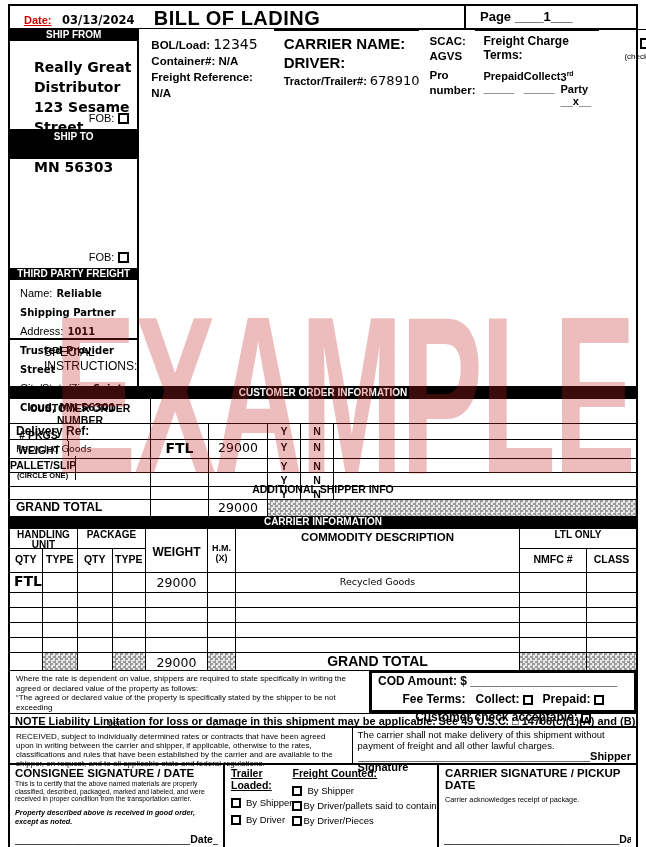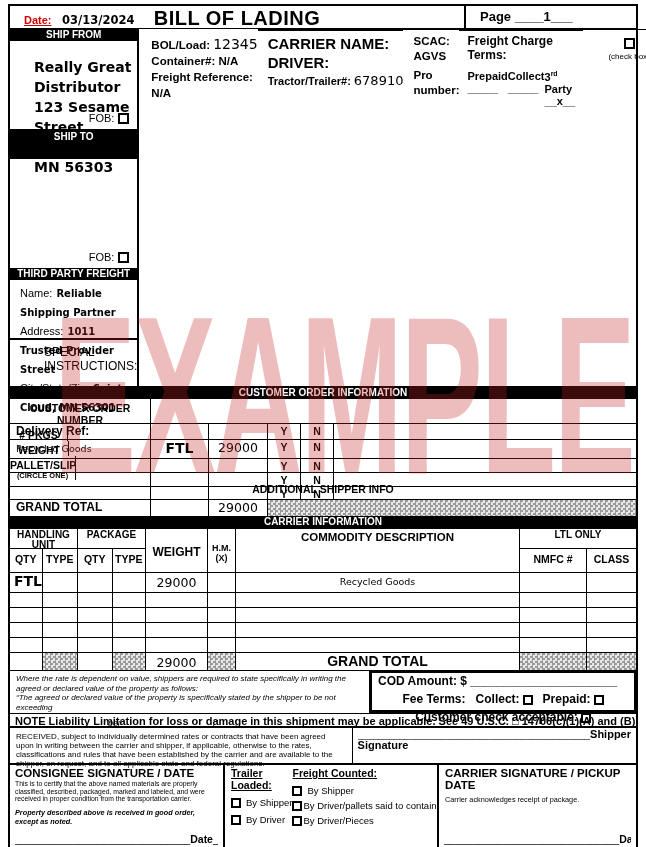--- a/index.html
+++ b/index.html
@@ -39,21 +39,21 @@
   .tp-content .tpl { display:block; line-height:18px; }
   .tp-content .lbl { font-size:11px; }
   .tp-content .val { font-family:"DejaVu Sans",sans-serif; font-weight:bold; font-size:10px; margin-left:4px; }
   .special { height:48px; border-top:2px solid #000; padding:5px 0 0 10px; }
   .special .ti { font-weight:normal; font-size:12px;margin-left:24px; }
   .special .pk { font-size:12px; margin-top:11px; }
 
   .bol-box { height:100px; padding:7px 0 0 12px; }
   .bol-box .l { font-weight:bold; font-size:11.5px; line-height:16px; }
   .bol-box .bigval { font-family:"DejaVu Sans",sans-serif; font-weight:normal; font-size:14px; margin-left:3px; }
-  .carrier-box { height:97px; border-top:2px solid #000; padding:3px 0 0 10px; }
+  .carrier-box { height:97px; border-top:2px solid #000; padding:3px 0 0 10px;margin-left:16px; }
   .carrier-box .big { font-weight:bold; font-size:15px; line-height:19px; }
   .carrier-box .tr { font-weight:bold; font-size:11px; margin-top:1px; }
   .carrier-box .trv { font-family:"DejaVu Sans",sans-serif; font-weight:normal; font-size:13px; margin-left:3px; }
   .scac-box { height:84px; border-top:1px solid #000; padding:4px 0 0 10px; }
   .scac-box .l { font-weight:bold; font-size:11.5px; line-height:15px; }
   .scac-box .pro { margin-top:4px; }
   .ft-box { height:45px; border-top:2px solid #000; padding:3px 8px 0 8px; }
   .ft-box .ti { font-weight:bold; font-size:12px; }
   .ft-terms { display:flex; justify-content:space-between; font-weight:bold; font-size:11px; margin-top:8px; }
   .ft-terms sup { font-size:7px; }
@@ -104,21 +104,21 @@
   .ci-row > div { border-right:1px solid #000; }
   .ci-row > div:last-child { border-right:none; }
   .cr0 { height:20px; } .cre { height:15px; }
   .ci-gt { height:18px; }
   .ci-ftl { font-family:"DejaVu Sans",sans-serif; font-weight:bold; font-size:14px; padding-left:4px; }
   .ci-com { font-family:"DejaVu Sans",sans-serif; font-size:9.5px; text-align:center; padding-top:3px; }
   .ci-gtl { font-weight:bold; font-size:14px; text-align:center; }
 
   
   .value-row { display:flex; height:43px; border-top:1px solid #000; }
-  .vd { width:360px; padding:3px 8px 0 6px; font-size:8px; line-height:9.5px;font-style:italic; }
+  .vd { width:360px; padding:3px 8px 0 6px; font-size:8px; line-height:9.5px; }
   .vd .l3 { margin-top:7px; font-size:8.5px; }
   .cod-box { flex:1; border:3px solid #000; margin:-1px -1px 0 -1px; padding:1px 6px 0 6px; font-weight:bold; font-size:12px; }
   .cod-box .cl1 { white-space:nowrap; overflow:hidden; }
   .cod-box .cl2, .cod-box .cl3 { text-align:center; margin-top:4px; }
   .cod-box .cb { margin-left:3px; }
 
   .note-row { height:15px; border-top:1px solid #000; border-bottom:2px solid #000; font-weight:bold; font-size:11px; padding:1px 0 0 5px; white-space:nowrap; overflow:hidden; }
 
   .received-row { display:flex; height:35px; }
   .rcv { width:360px; padding:4px 8px 0 6px; font-size:8px; line-height:9px; }
@@ -400,20 +400,21 @@
         <span>Customer check acceptable:</span><span class="cb sm"></span>
       </div>
     </div>
   </div>
 
   <div class="note-row">NOTE Liability Limitation for loss or damage in this shipment may be applicable.  See 49 U.S.C. □ 14706(c)(1)(A) and (B).</div>
 
   <div class="received-row">
     <div class="rcv">RECEIVED, subject to individually determined rates or contracts that have been agreed upon in writing between the carrier and shipper, if applicable, otherwise to the rates, classifications and rules that have been established by the carrier and are available to the shipper, on request, and to all applicable state and federal regulations.</div>
     <div class="carrier-del">
+      <div>The carrier shall not make delivery of this shipment without payment of freight and all other lawful charges.</div>
       <div class="ship-line">
         <span class="ul uwrap">____________________________________________</span>
         <span class="sh">Shipper</span>
       </div>
       <span class="sig-lbl" style="border-bottom:none;">Signature</span>
     </div>
   </div>
 
   <div class="sig-row">
     <div class="consignee">

